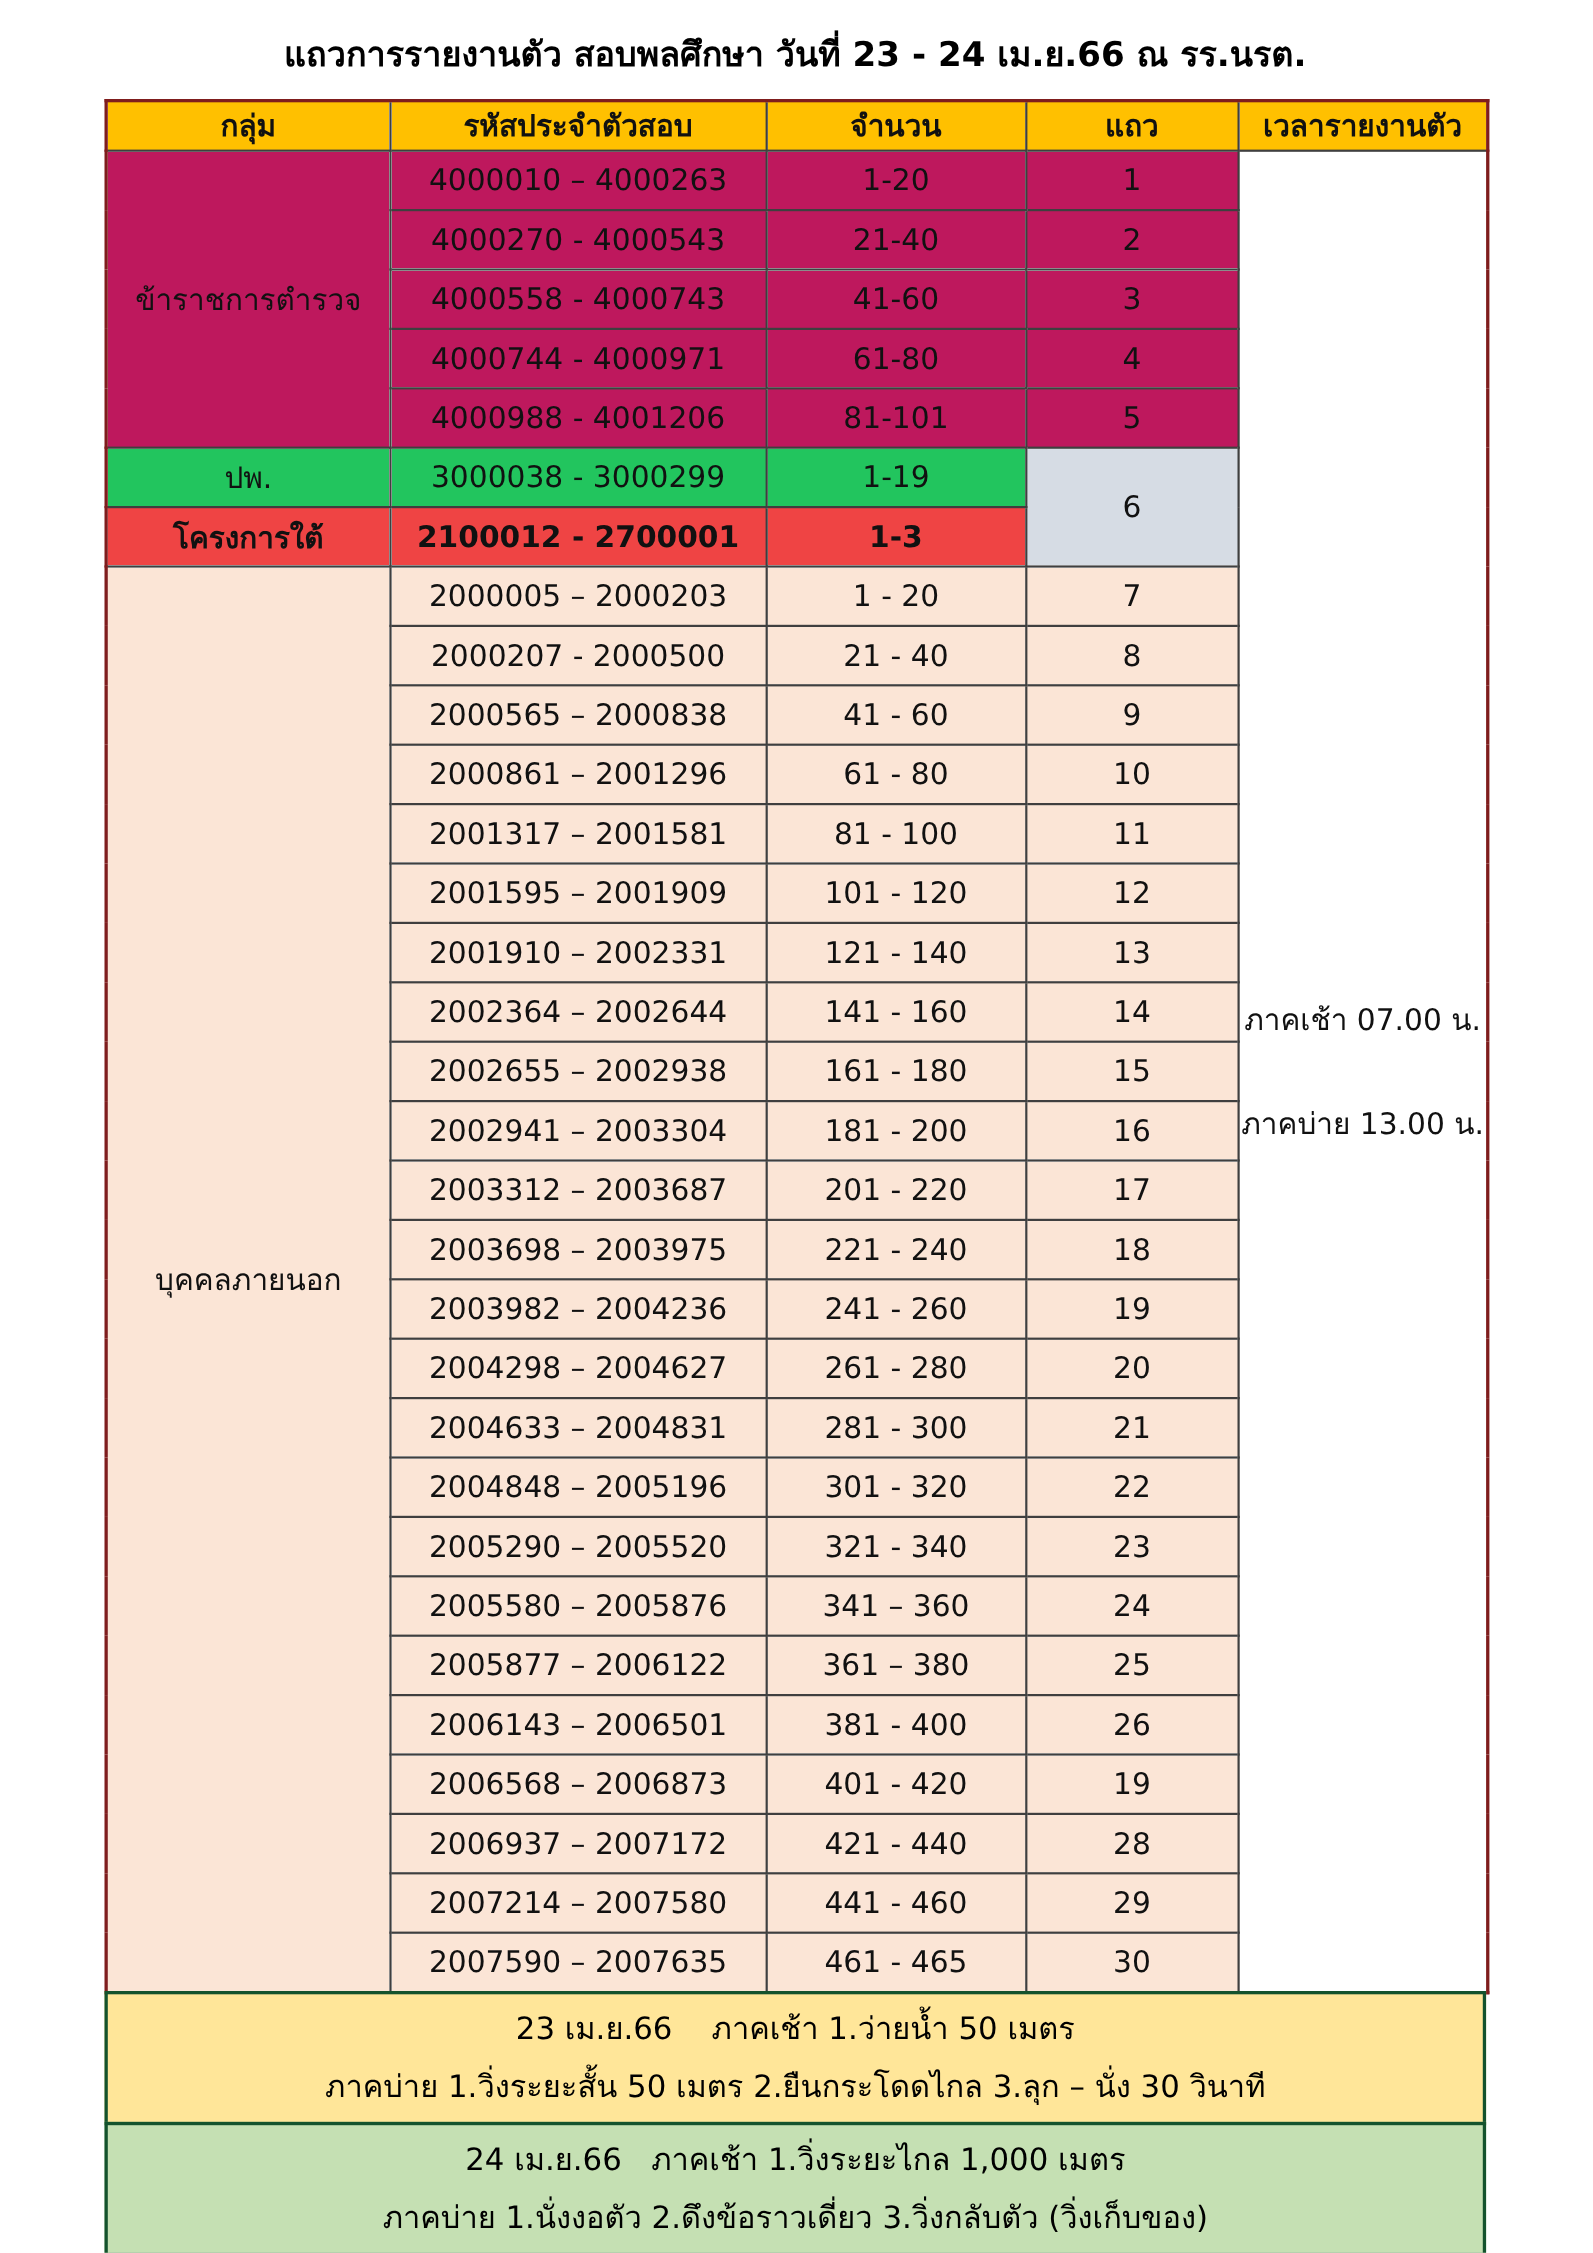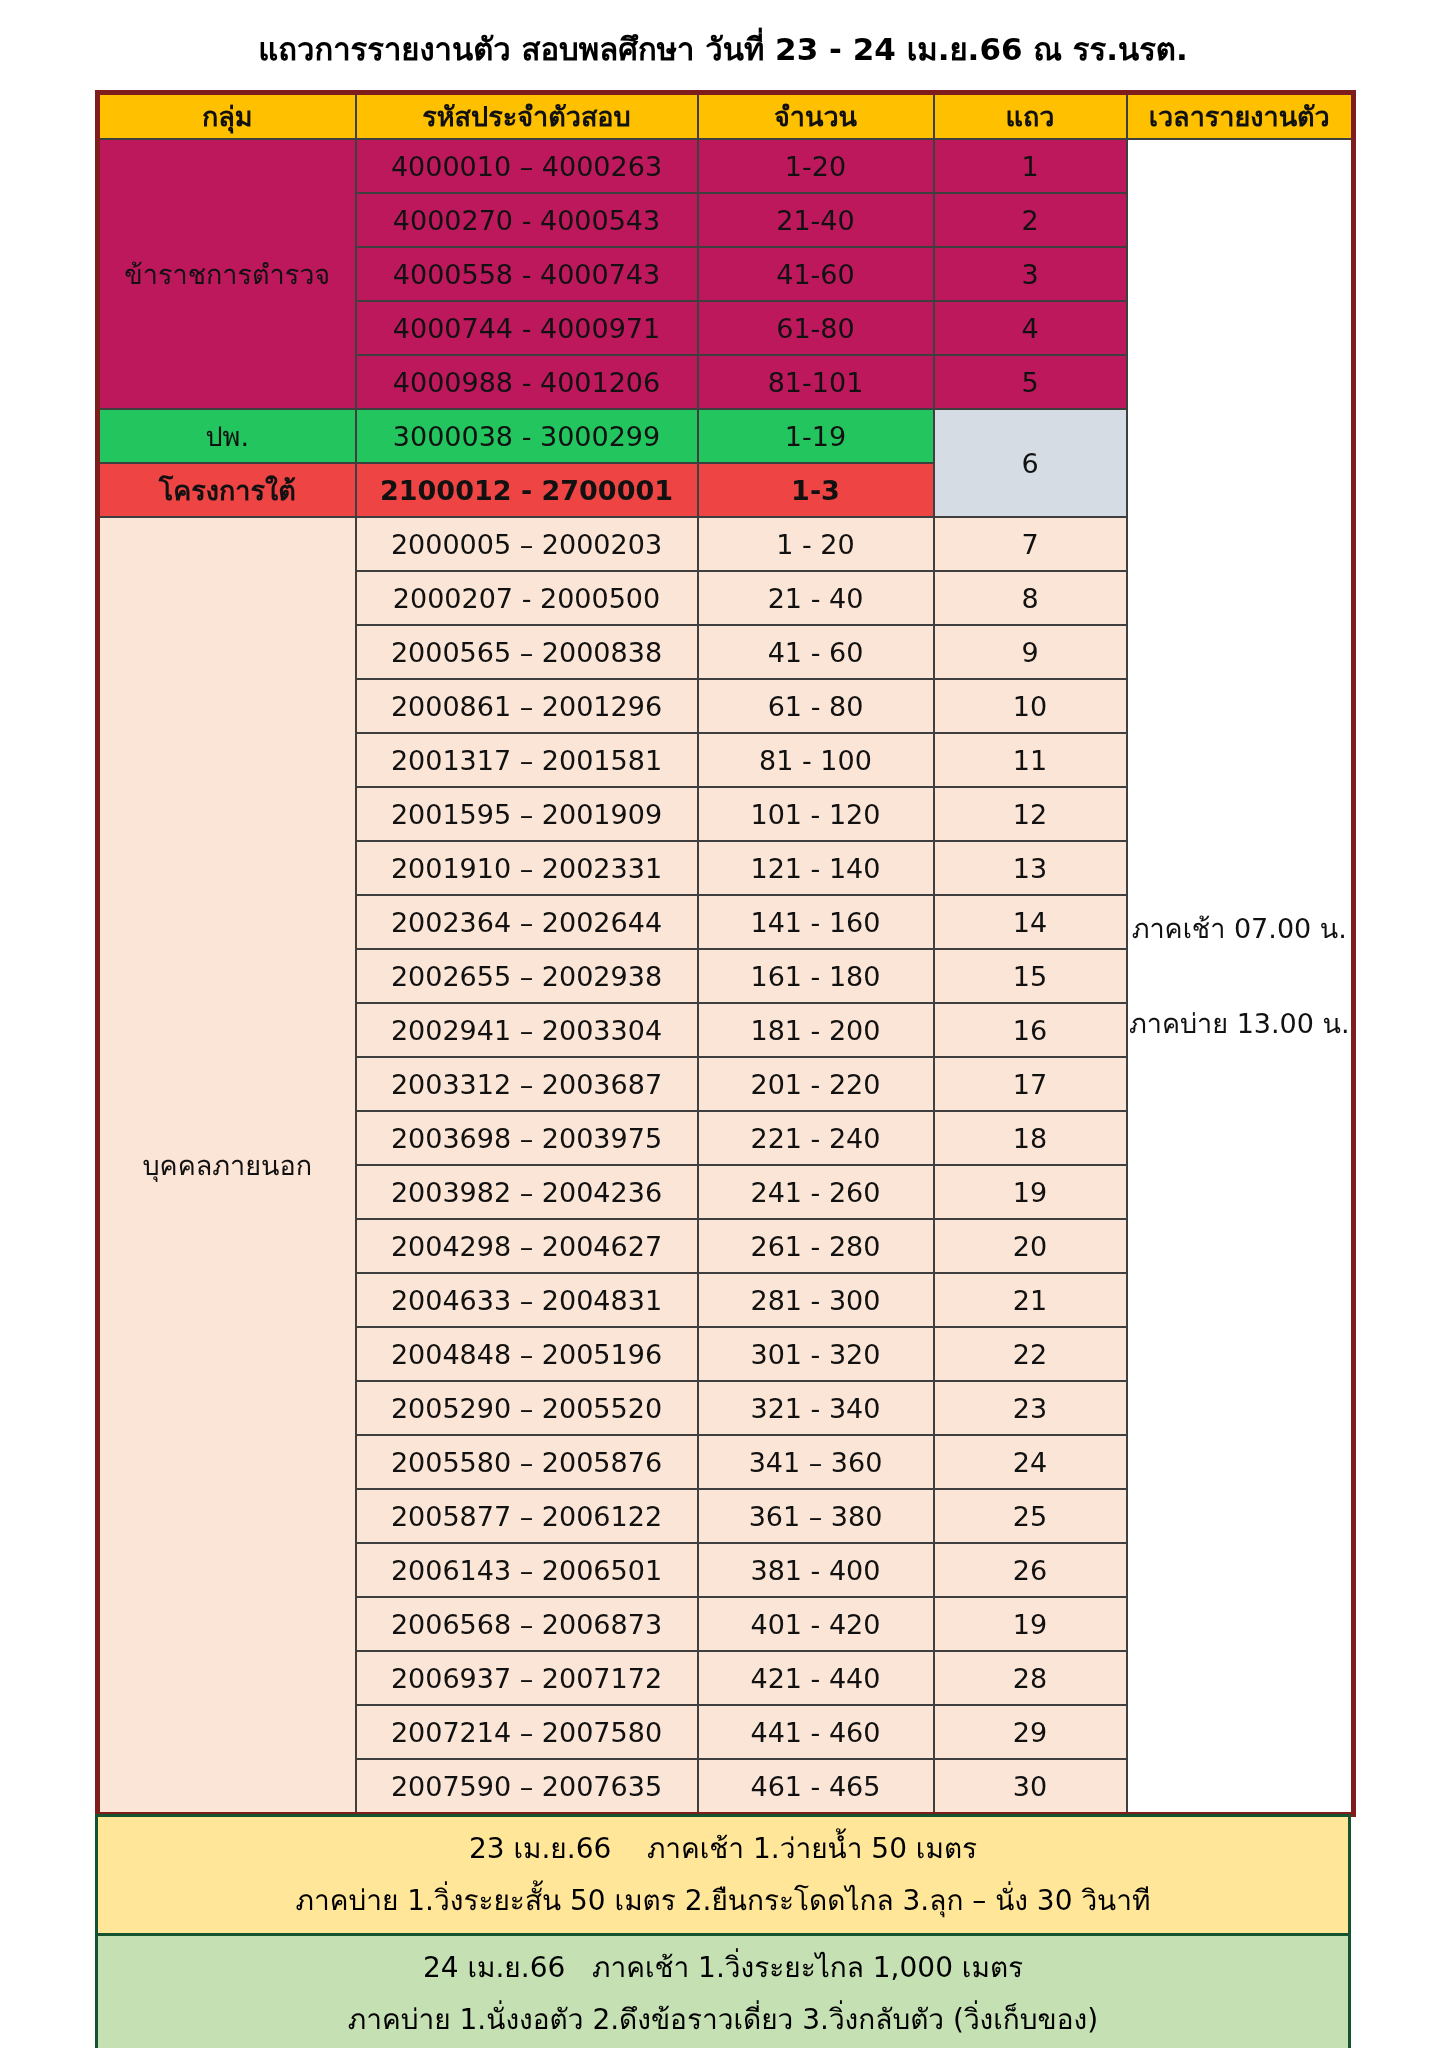--- a/index.html
+++ b/index.html
@@ -8,21 +8,21 @@
     font-family:"DejaVu Sans", sans-serif;color:#111;
     -webkit-font-smoothing:antialiased;
   }
   .content{margin-left:95px;width:1256px;}
   .title{
     text-align:center;font-weight:700;font-size:31px;
     padding-top:24px;padding-bottom:16px;color:#000;
   }
   table.schedule{
     border-collapse:collapse;table-layout:fixed;width:1256px;
-    border:5px solid #7f1d1d;
+    border:3px solid #7f1d1d;
   }
   th,td{
     border:2px solid #3f3f3f;text-align:center;vertical-align:middle;
     padding:0;font-size:27px;overflow:hidden;
   }
   th{background:#FFC000;height:38px;font-weight:700;}
   td{height:52px;}
   .bg-green{background:#be185d;}
   .bg-yellow{background:#22c55e;}
   .bg-blue{background:#ef4444;font-weight:bold;}

